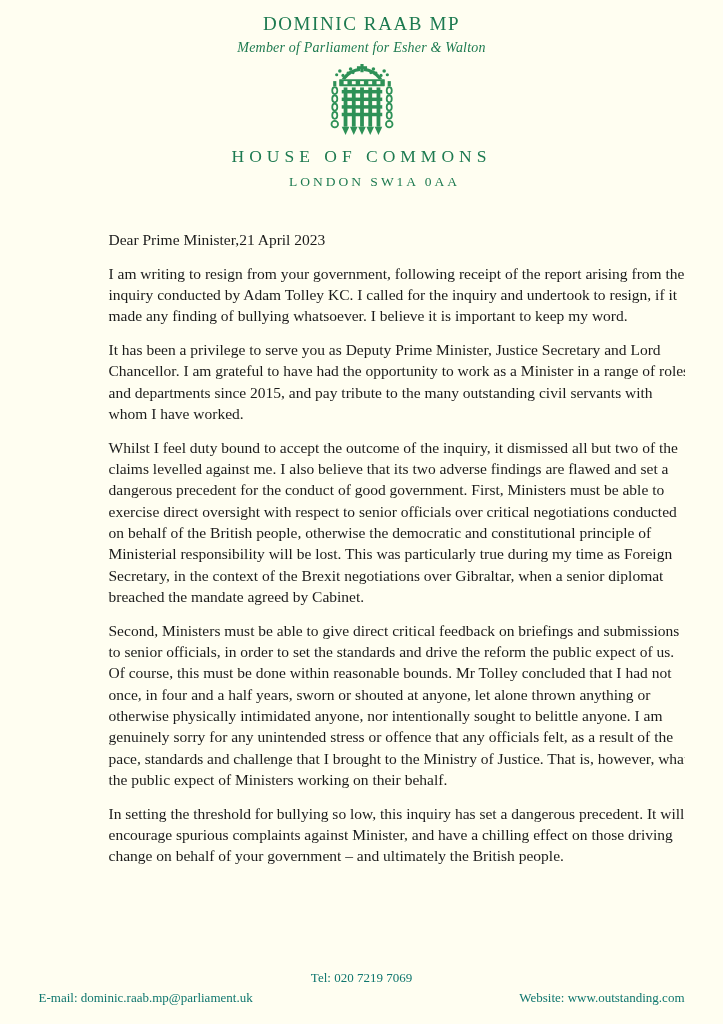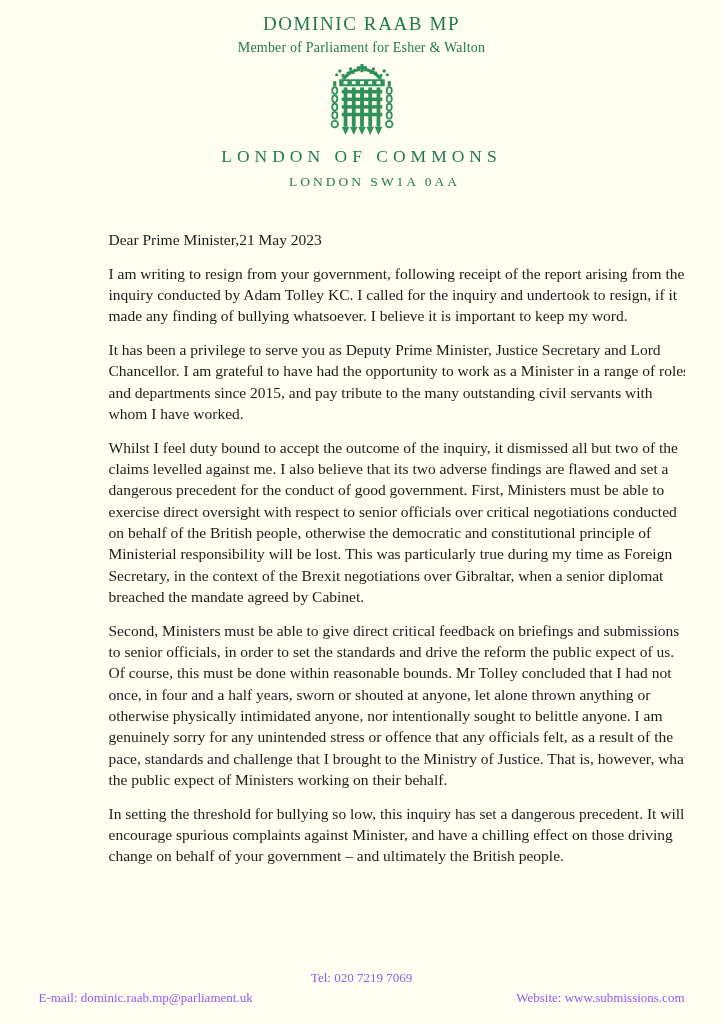--- a/index.html
+++ b/index.html
@@ -7,36 +7,36 @@
     position:relative;
     width:646px; height:1024px;
     margin:0 auto;
     background:#FFFEF1;
     font-family:"Liberation Serif", serif;
     color:#1b1b1b;
     overflow:hidden;
   }
   .header { text-align:center; padding-top:13px; color:#1d7a50; }
   .mp-name { font-size:19px; letter-spacing:1.6px; font-weight:400; }
-  .mp-subtitle { font-size:14px; margin-top:5px; letter-spacing:0.2px; }
+  .mp-subtitle { font-size:14px; margin-top:5px; letter-spacing:0.2px;font-style:italic; }
   .crest { margin:8px auto 6px auto; width:66px; height:76px; }
   .crest svg { display:block; width:66px; height:76px; }
   .institution { font-size:17.5px; letter-spacing:5px; margin-top:5px; }
   .address { font-size:13.5px; letter-spacing:3px; margin-top:7px;padding-left:26px; }
 
   .letter {
     position:absolute; top:229px; left:70px; width:583px;
     font-size:15.5px; line-height:21.3px; text-align:left;
   }
   .salutation-row { display:flex; }
   .para { margin:12.5px 0 0 0; }
 
   .footer {
     position:absolute; left:0; right:0; bottom:16px;
-    text-align:center; color:#8b5cf6; font-size:13px; line-height:20px;
+    text-align:center; color:#0f766e; font-size:13px; line-height:20px;
   }
   .footer-row { display:flex; justify-content:space-between; gap:38px; }
 </style>
 </head>
 <body>
 
 <div class="page">
 
   <header class="header">
     <div class="mp-name">DOMINIC RAAB MP</div>
@@ -104,37 +104,37 @@
           <circle cx="9" cy="95" r="5.2"></circle>
           <ellipse cx="95" cy="42" rx="4" ry="5.5"></ellipse>
           <ellipse cx="95" cy="55" rx="4" ry="5.5"></ellipse>
           <ellipse cx="95" cy="68" rx="4" ry="5.5"></ellipse>
           <ellipse cx="95" cy="81" rx="4" ry="5.5"></ellipse>
           <circle cx="95" cy="95" r="5.2"></circle>
         </g>
       </svg>
     </div>
 
-    <div class="institution">LONDON OF COMMONS</div>
+    <div class="institution">HOUSE OF COMMONS</div>
     <div class="address">LONDON SW1A 0AA</div>
   </header>
 
   <main class="letter">
     <div class="salutation-row">
       <span>Dear Prime Minister,</span>
-      <span>21 May 2023</span>
+      <span>21 April 2023</span>
     </div>
     <p class="para">I am writing to resign from your government, following receipt of the report arising from the inquiry conducted by Adam Tolley KC. I called for the inquiry and undertook to resign, if it made any finding of bullying whatsoever. I believe it is important to keep my word.</p>
     <p class="para">It has been a privilege to serve you as Deputy Prime Minister, Justice Secretary and Lord Chancellor. I am grateful to have had the opportunity to work as a Minister in a range of roles and departments since 2015, and pay tribute to the many outstanding civil servants with whom I have worked.</p>
     <p class="para">Whilst I feel duty bound to accept the outcome of the inquiry, it dismissed all but two of the claims levelled against me. I also believe that its two adverse findings are flawed and set a dangerous precedent for the conduct of good government. First, Ministers must be able to exercise direct oversight with respect to senior officials over critical negotiations conducted on behalf of the British people, otherwise the democratic and constitutional principle of Ministerial responsibility will be lost. This was particularly true during my time as Foreign Secretary, in the context of the Brexit negotiations over Gibraltar, when a senior diplomat breached the mandate agreed by Cabinet.</p>
     <p class="para">Second, Ministers must be able to give direct critical feedback on briefings and submissions to senior officials, in order to set the standards and drive the reform the public expect of us. Of course, this must be done within reasonable bounds. Mr Tolley concluded that I had not once, in four and a half years, sworn or shouted at anyone, let alone thrown anything or otherwise physically intimidated anyone, nor intentionally sought to belittle anyone. I am genuinely sorry for any unintended stress or offence that any officials felt, as a result of the pace, standards and challenge that I brought to the Ministry of Justice. That is, however, what the public expect of Ministers working on their behalf.</p>
     <p class="para">In setting the threshold for bullying so low, this inquiry has set a dangerous precedent. It will encourage spurious complaints against Minister, and have a chilling effect on those driving change on behalf of your government – and ultimately the British people.</p>
   </main>
 
   <footer class="footer">
     <div>Tel: 020 7219 7069</div>
     <div class="footer-row">
       <span>E-mail: dominic.raab.mp@parliament.uk</span>
-      <span>Website: www.submissions.com</span>
+      <span>Website: www.outstanding.com</span>
     </div>
   </footer>
 
 </div>
 
 </body></html>

